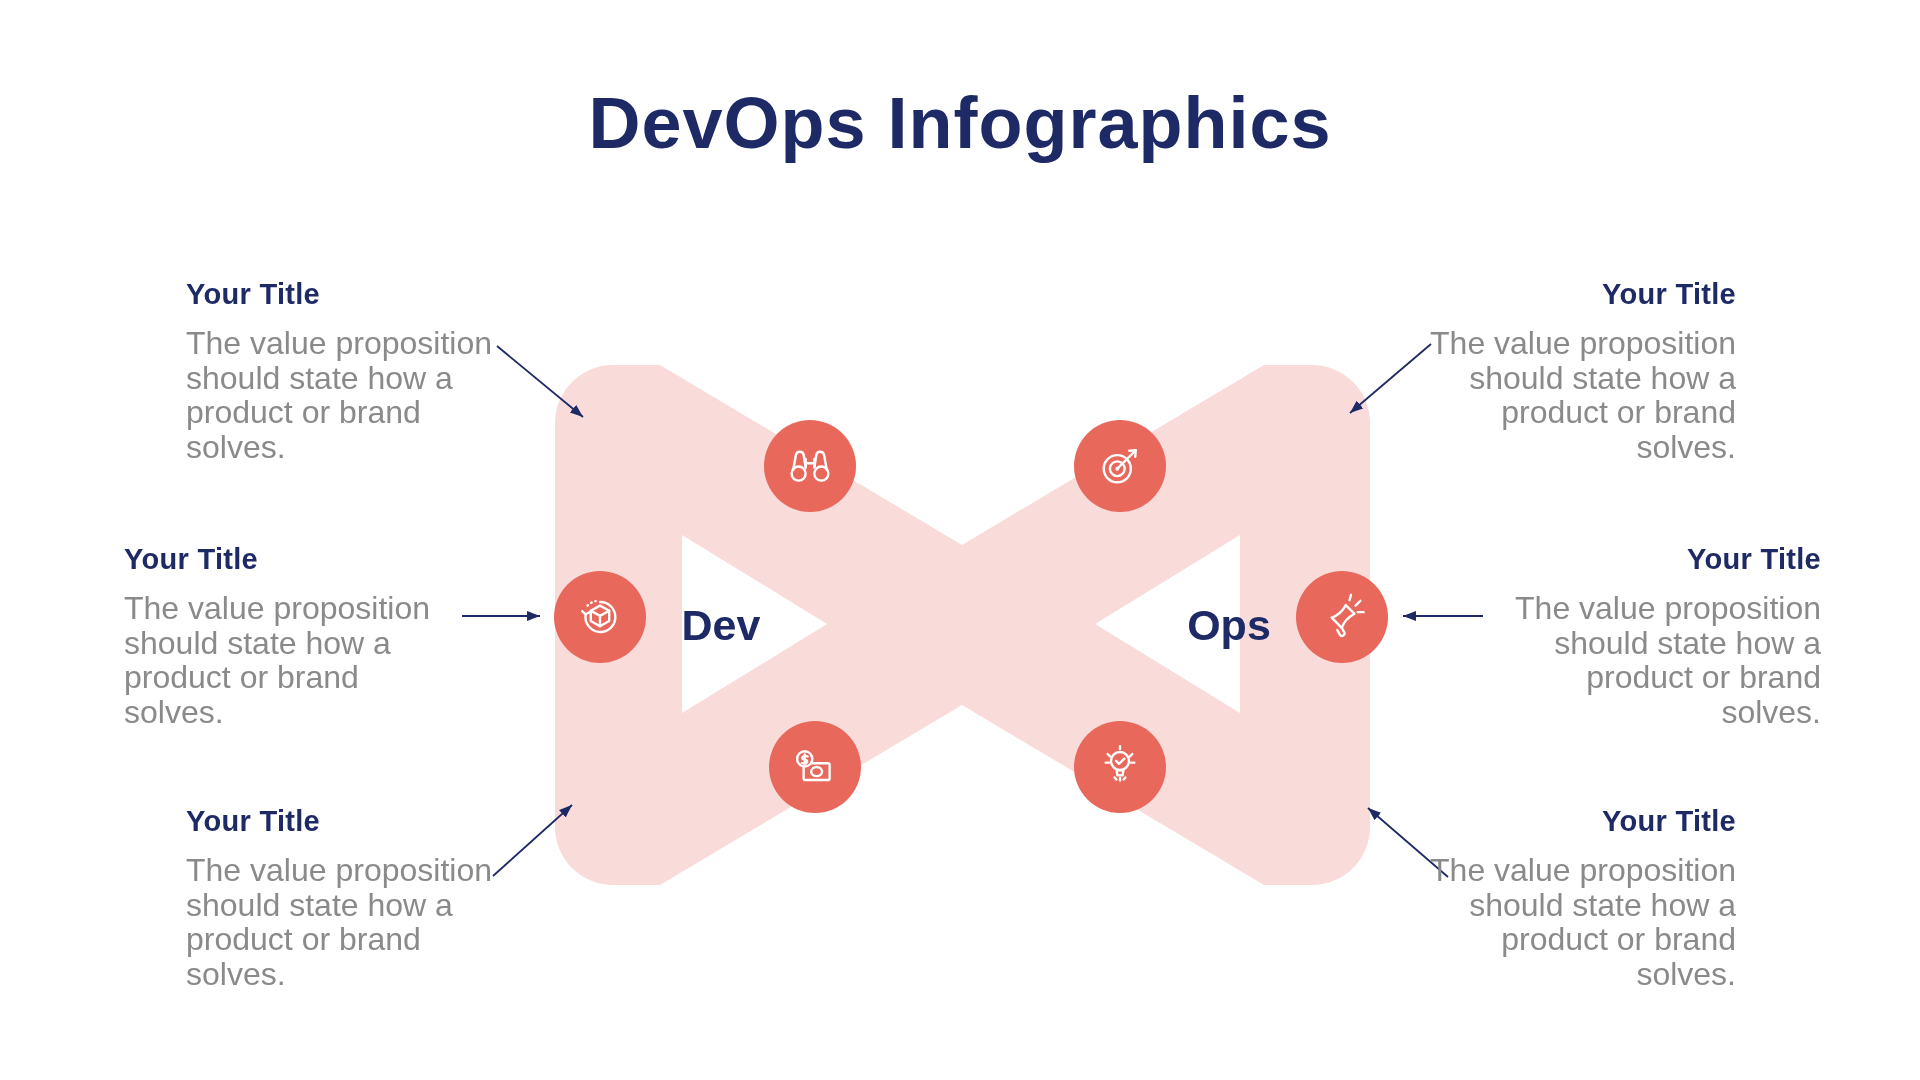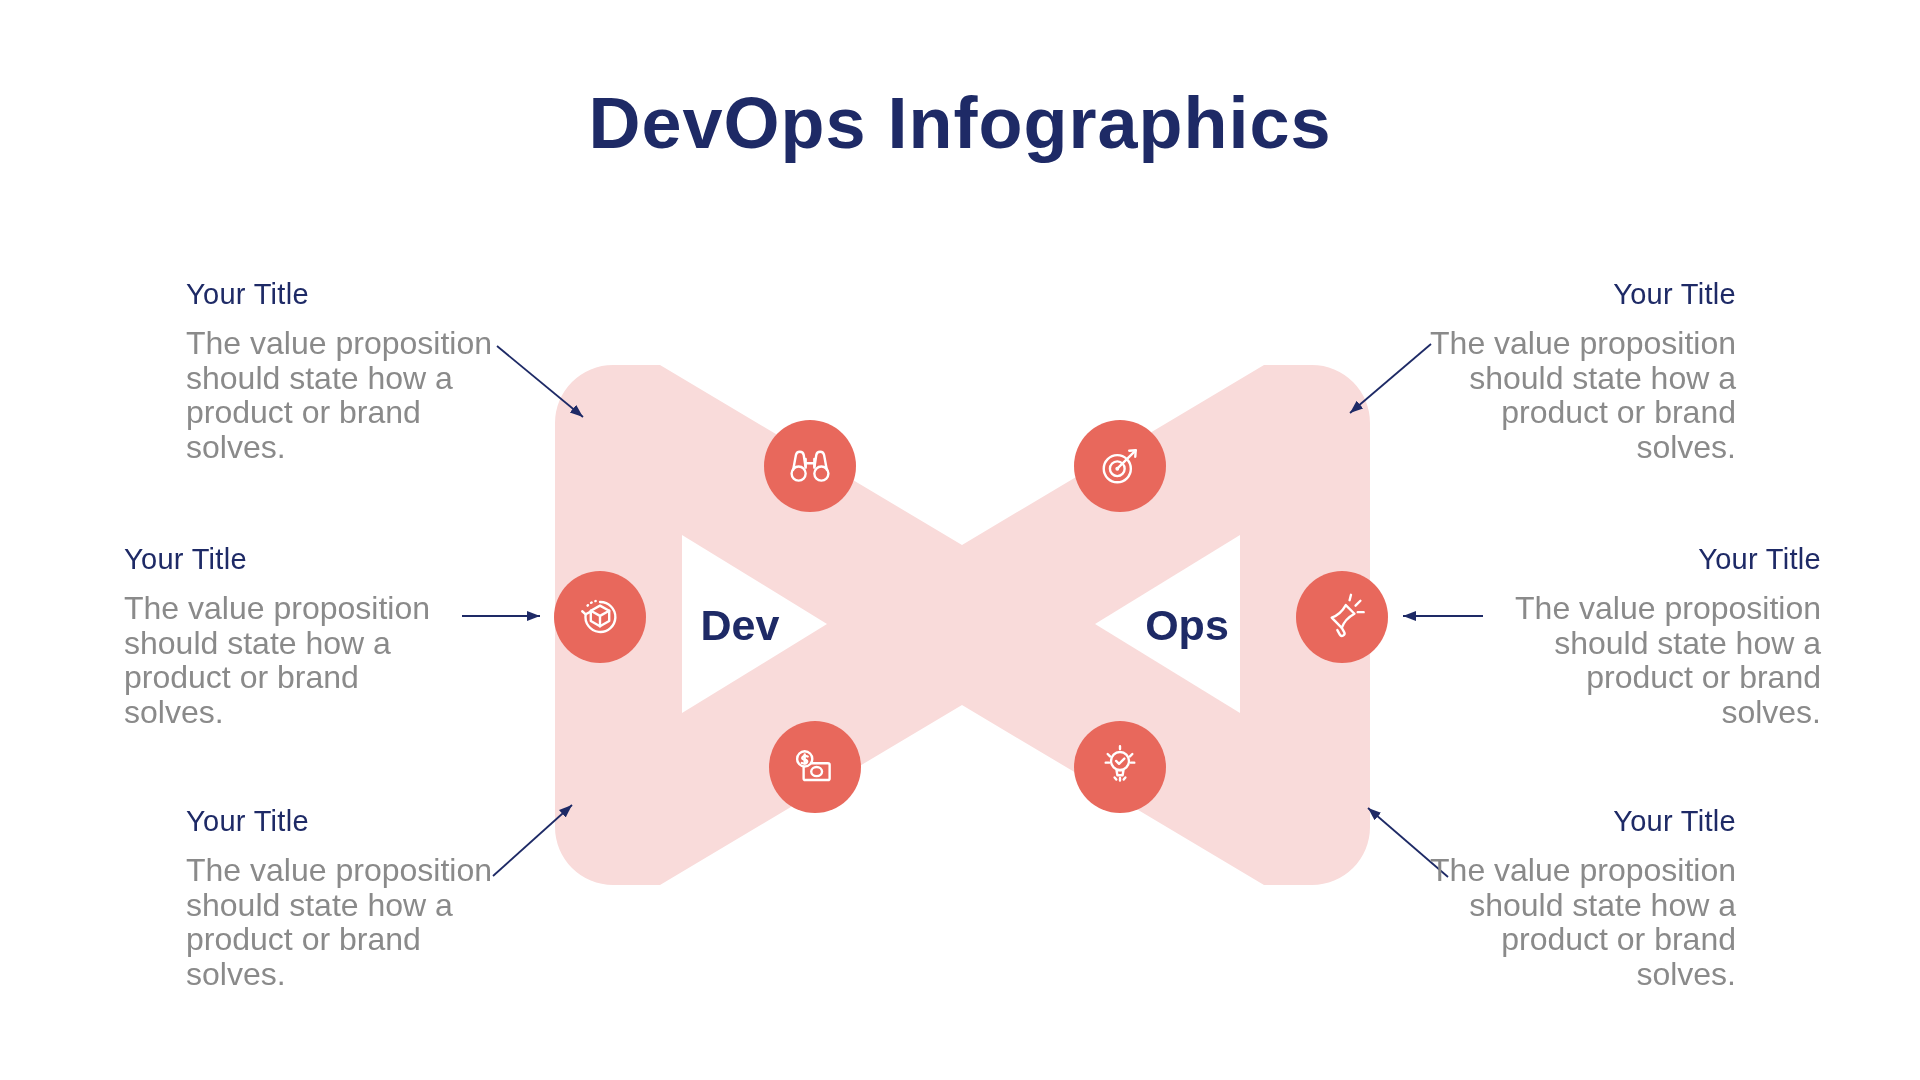--- a/index.html
+++ b/index.html
@@ -23,43 +23,43 @@
 
   .shape-layer,.arrow-layer{position:absolute;left:0;top:0;width:1920px;height:1080px;pointer-events:none;}
   .shape-pink{fill:var(--pink,#F9DBDA);}
   .shape-white{fill:#FFFFFF;}
 
   .center-label{
     position:absolute;
     font-size:43px;font-weight:700;color:var(--navy,#1E2A66);
     text-align:center;width:106px;top:597px;line-height:56px;
   }
-  .dev-label{left:687px;}
-  .ops-label{left:1134px;}
+  .dev-label{left:668px;}
+  .ops-label{left:1176px;}
 
   .icon-circle{
     position:absolute;width:92px;height:92px;border-radius:50%;
     background:var(--coral,#E8685C);
     display:flex;align-items:center;justify-content:center;
   }
   .icon-circle svg{width:52px;height:52px;}
   .icon-circle svg *{stroke:#fff;stroke-width:2.2;fill:none;stroke-linecap:round;stroke-linejoin:round;}
   .icon-circle svg .coin-fill{fill:var(--coral,#E8685C);}
   .icon-circle svg .dot-fill{fill:#fff;stroke:none;}
 
   .pos-binoculars{left:764px;top:420px;}
   .pos-target{left:1074px;top:420px;}
   .pos-package{left:554px;top:571px;}
   .pos-megaphone{left:1296px;top:571px;}
   .pos-money{left:769px;top:721px;}
   .pos-bulb{left:1074px;top:721px;}
 
   .tb{position:absolute;width:330px;}
   .tb h3{
-    font-size:29px;font-weight:400;color:var(--navy,#1E2A66);
+    font-size:29px;font-weight:700;color:var(--navy,#1E2A66);
     line-height:34px;margin-bottom:15px;letter-spacing:.3px;
   }
   .tb p{
     font-size:32px;color:var(--gray,#8A8A8A);
     line-height:34.5px;white-space:pre-line;
   }
   .tb-tl{left:186px;top:277px;}
   .tb-ml{left:124px;top:542px;}
   .tb-bl{left:186px;top:804px;}
   .tb-tr{right:184px;top:277px;text-align:right;}

